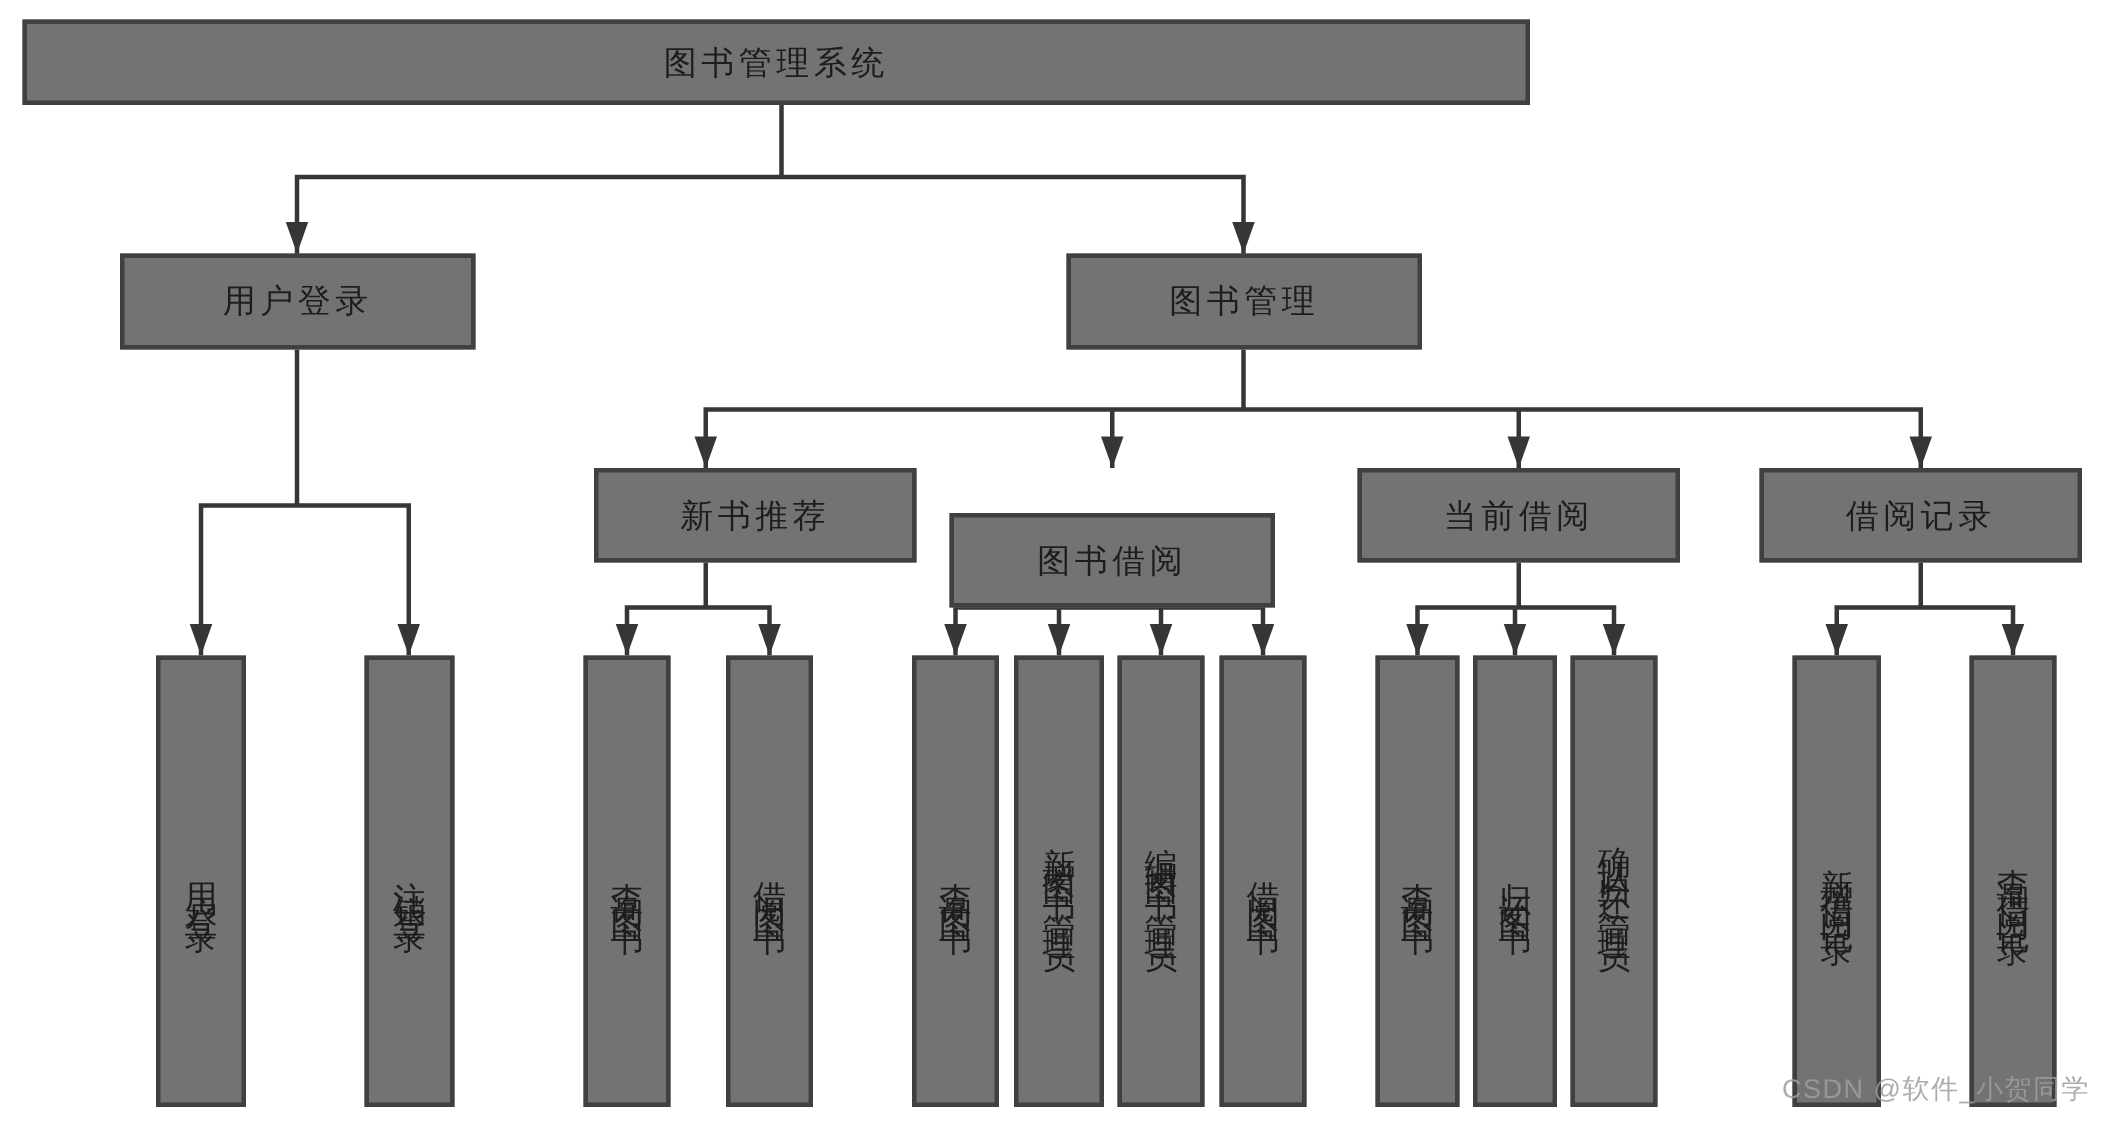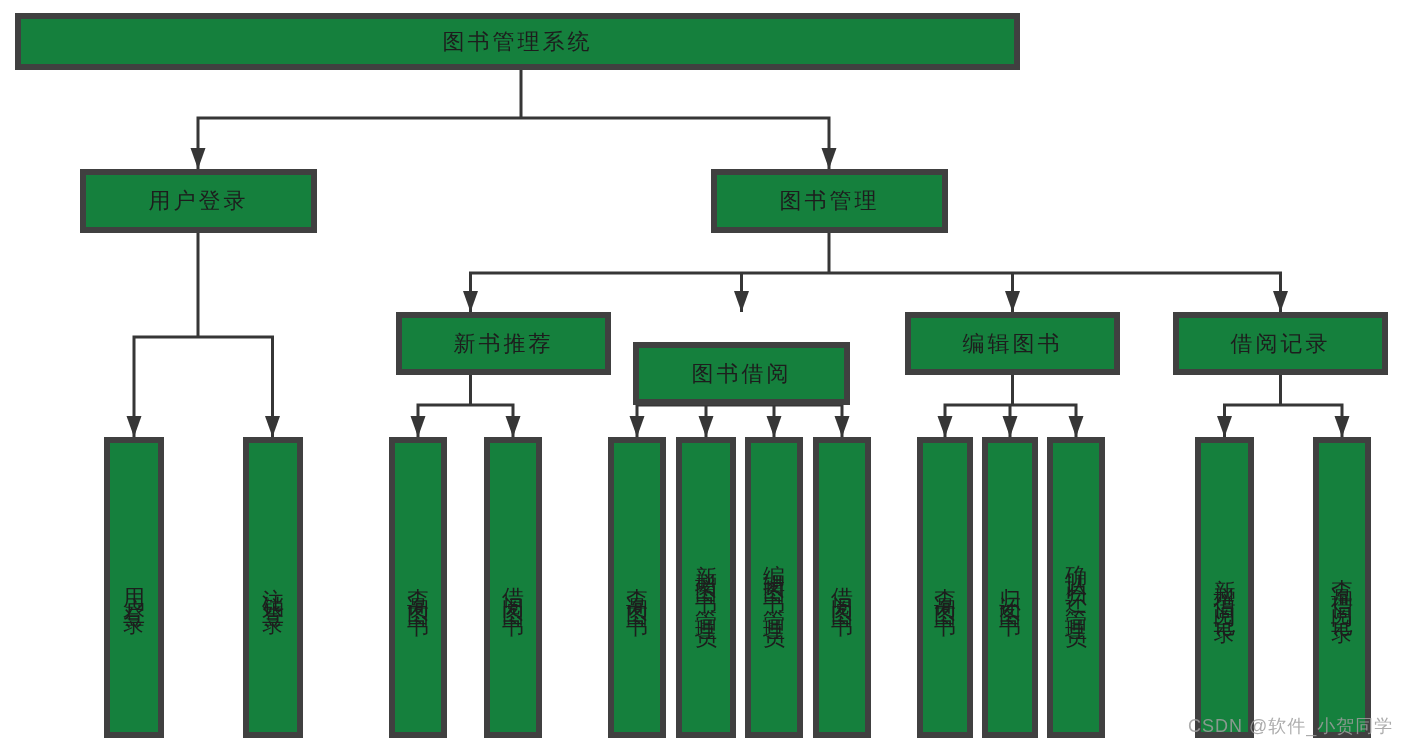--- a/index.html
+++ b/index.html
@@ -13,22 +13,22 @@
     overflow: hidden;
   }
   #wires {
     position: absolute;
     left: 0; top: 0;
     z-index: 1;
   }
   .box {
     position: absolute;
     box-sizing: border-box;
-    border: 6px solid #404040;
-    background: #15803d;
+    border: 3px solid #404040;
+    background: #737373;
     display: flex;
     align-items: center;
     justify-content: center;
     z-index: 2;
   }
   .hbox span {
     font-size: 22px;
     letter-spacing: 3px;
     white-space: nowrap;
   }
@@ -123,21 +123,21 @@
     <span>图书管理</span>
   </div>
 
   <div class="box hbox" id="b-newrec">
     <span>新书推荐</span>
   </div>
   <div class="box hbox" id="b-borrow">
     <span>图书借阅</span>
   </div>
   <div class="box hbox" id="b-current">
-    <span>编辑图书</span>
+    <span>当前借阅</span>
   </div>
   <div class="box hbox" id="b-records">
     <span>借阅记录</span>
   </div>
 
   <div class="box vbox leaf" id="l-userlogin">
     <span>用户登录</span>
   </div>
   <div class="box vbox leaf" id="l-logout">
     <span>注销登录</span>

